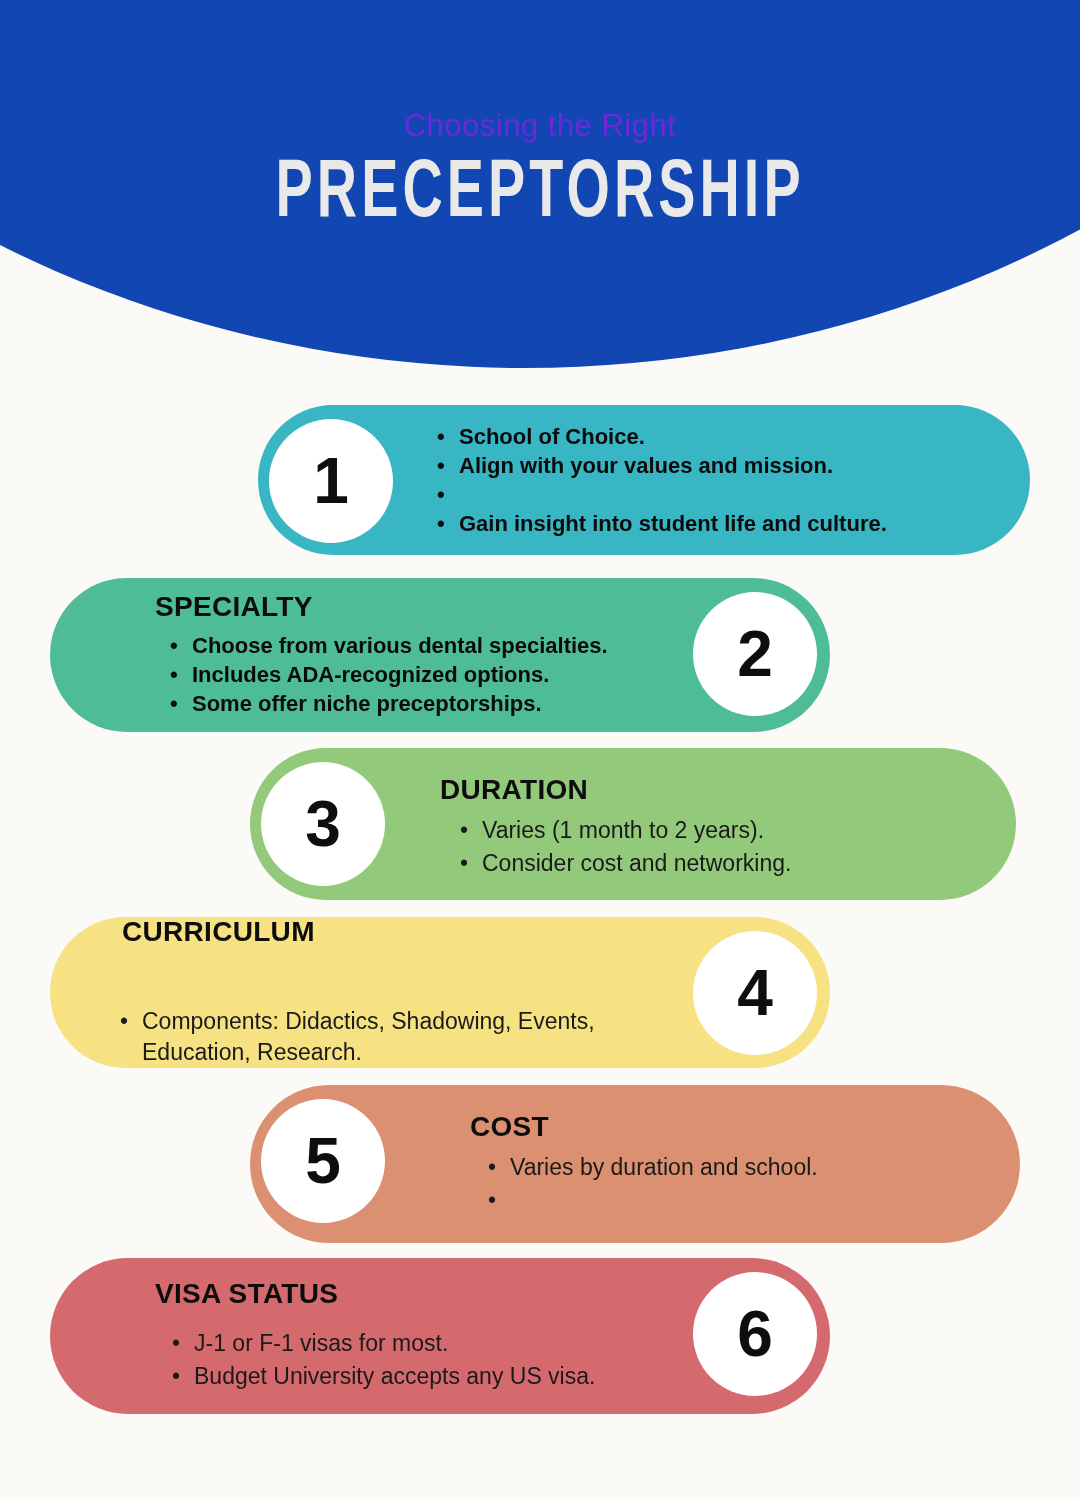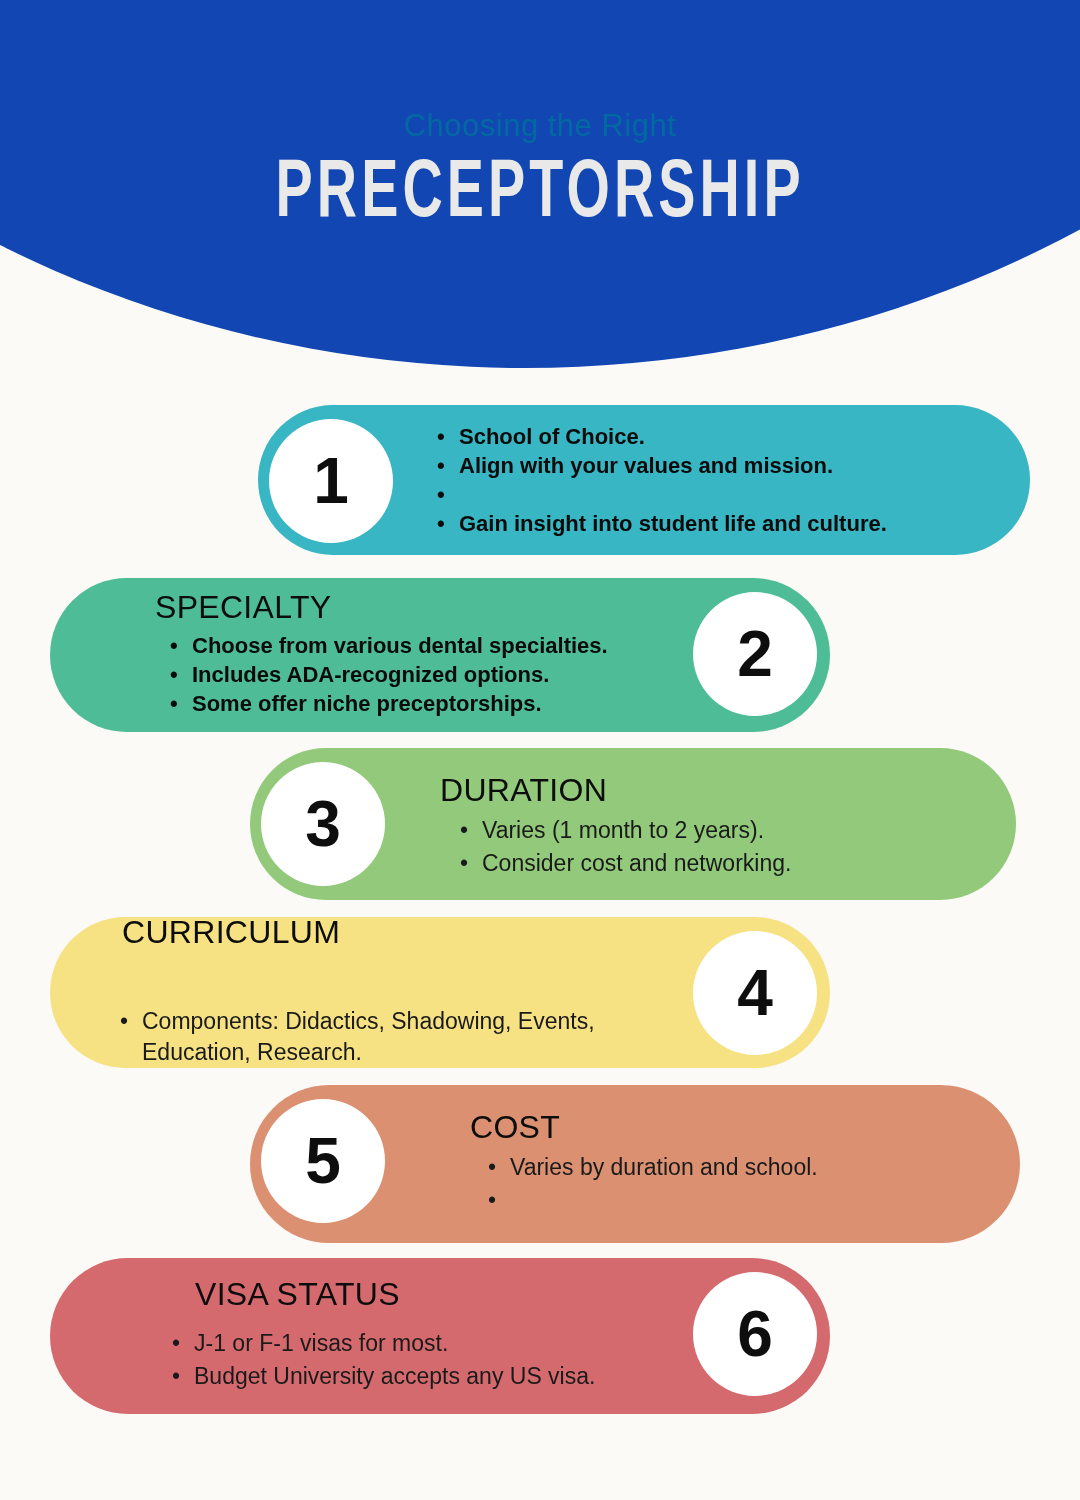--- a/index.html
+++ b/index.html
@@ -27,21 +27,21 @@
   }
   .header-subtitle {
     position: absolute;
     top: 108px;
     left: 0;
     width: 100%;
     text-align: center;
     font-size: 31px;
     font-weight: 400;
     letter-spacing: 0.5px;
-    color: #0369a1;
+    color: #6d28d9;
   }
   .header-title {
     position: absolute;
     top: 146px;
     left: 0;
     width: 100%;
     text-align: center;
     white-space: nowrap;
   }
   .header-title .title-text {
@@ -80,22 +80,22 @@
     line-height: 1;
   }
   .content {
     position: absolute;
     top: 0; bottom: 0;
     display: flex;
     flex-direction: column;
     justify-content: center;
   }
   .heading {
-    font-size: 32px;
-    font-weight: 400;
+    font-size: 28px;
+    font-weight: 700;
     letter-spacing: 0.3px;
     color: #0d0d0d;
     margin-bottom: 9px;
     line-height: 30px;
   }
   ul.items {
     list-style: none;
     margin: 0;
     padding: 0;
   }
@@ -136,21 +136,21 @@
   #p5 .content { left: 220px; right: 40px;  }
   #p6 .content { left: 105px; right: 210px; }
 
   #p2 ul.items { margin-left: 15px; }
   #p3 ul.items { margin-left: 20px; }
   #p4 ul.items { margin-left: -2px; }
   #p5 ul.items { margin-left: 18px; }
   #p6 ul.items { margin-left: 17px; }
 
   #p4 .content-reg li { line-height: 31px; }
-  #p6 .heading { margin-bottom: 18px; margin-left: 40px; }
+  #p6 .heading { margin-bottom: 18px; }
 </style>
 </head>
 <body>
 
 <div class="page" style="background-color: rgb(251, 250, 247);">
 
   <div class="header-ellipse" style="background-color: rgb(18, 71, 179);"></div>
   <div class="header-subtitle">Choosing the Right</div>
   <div class="header-title">
     <span class="title-text">PRECEPTORSHIP</span>

